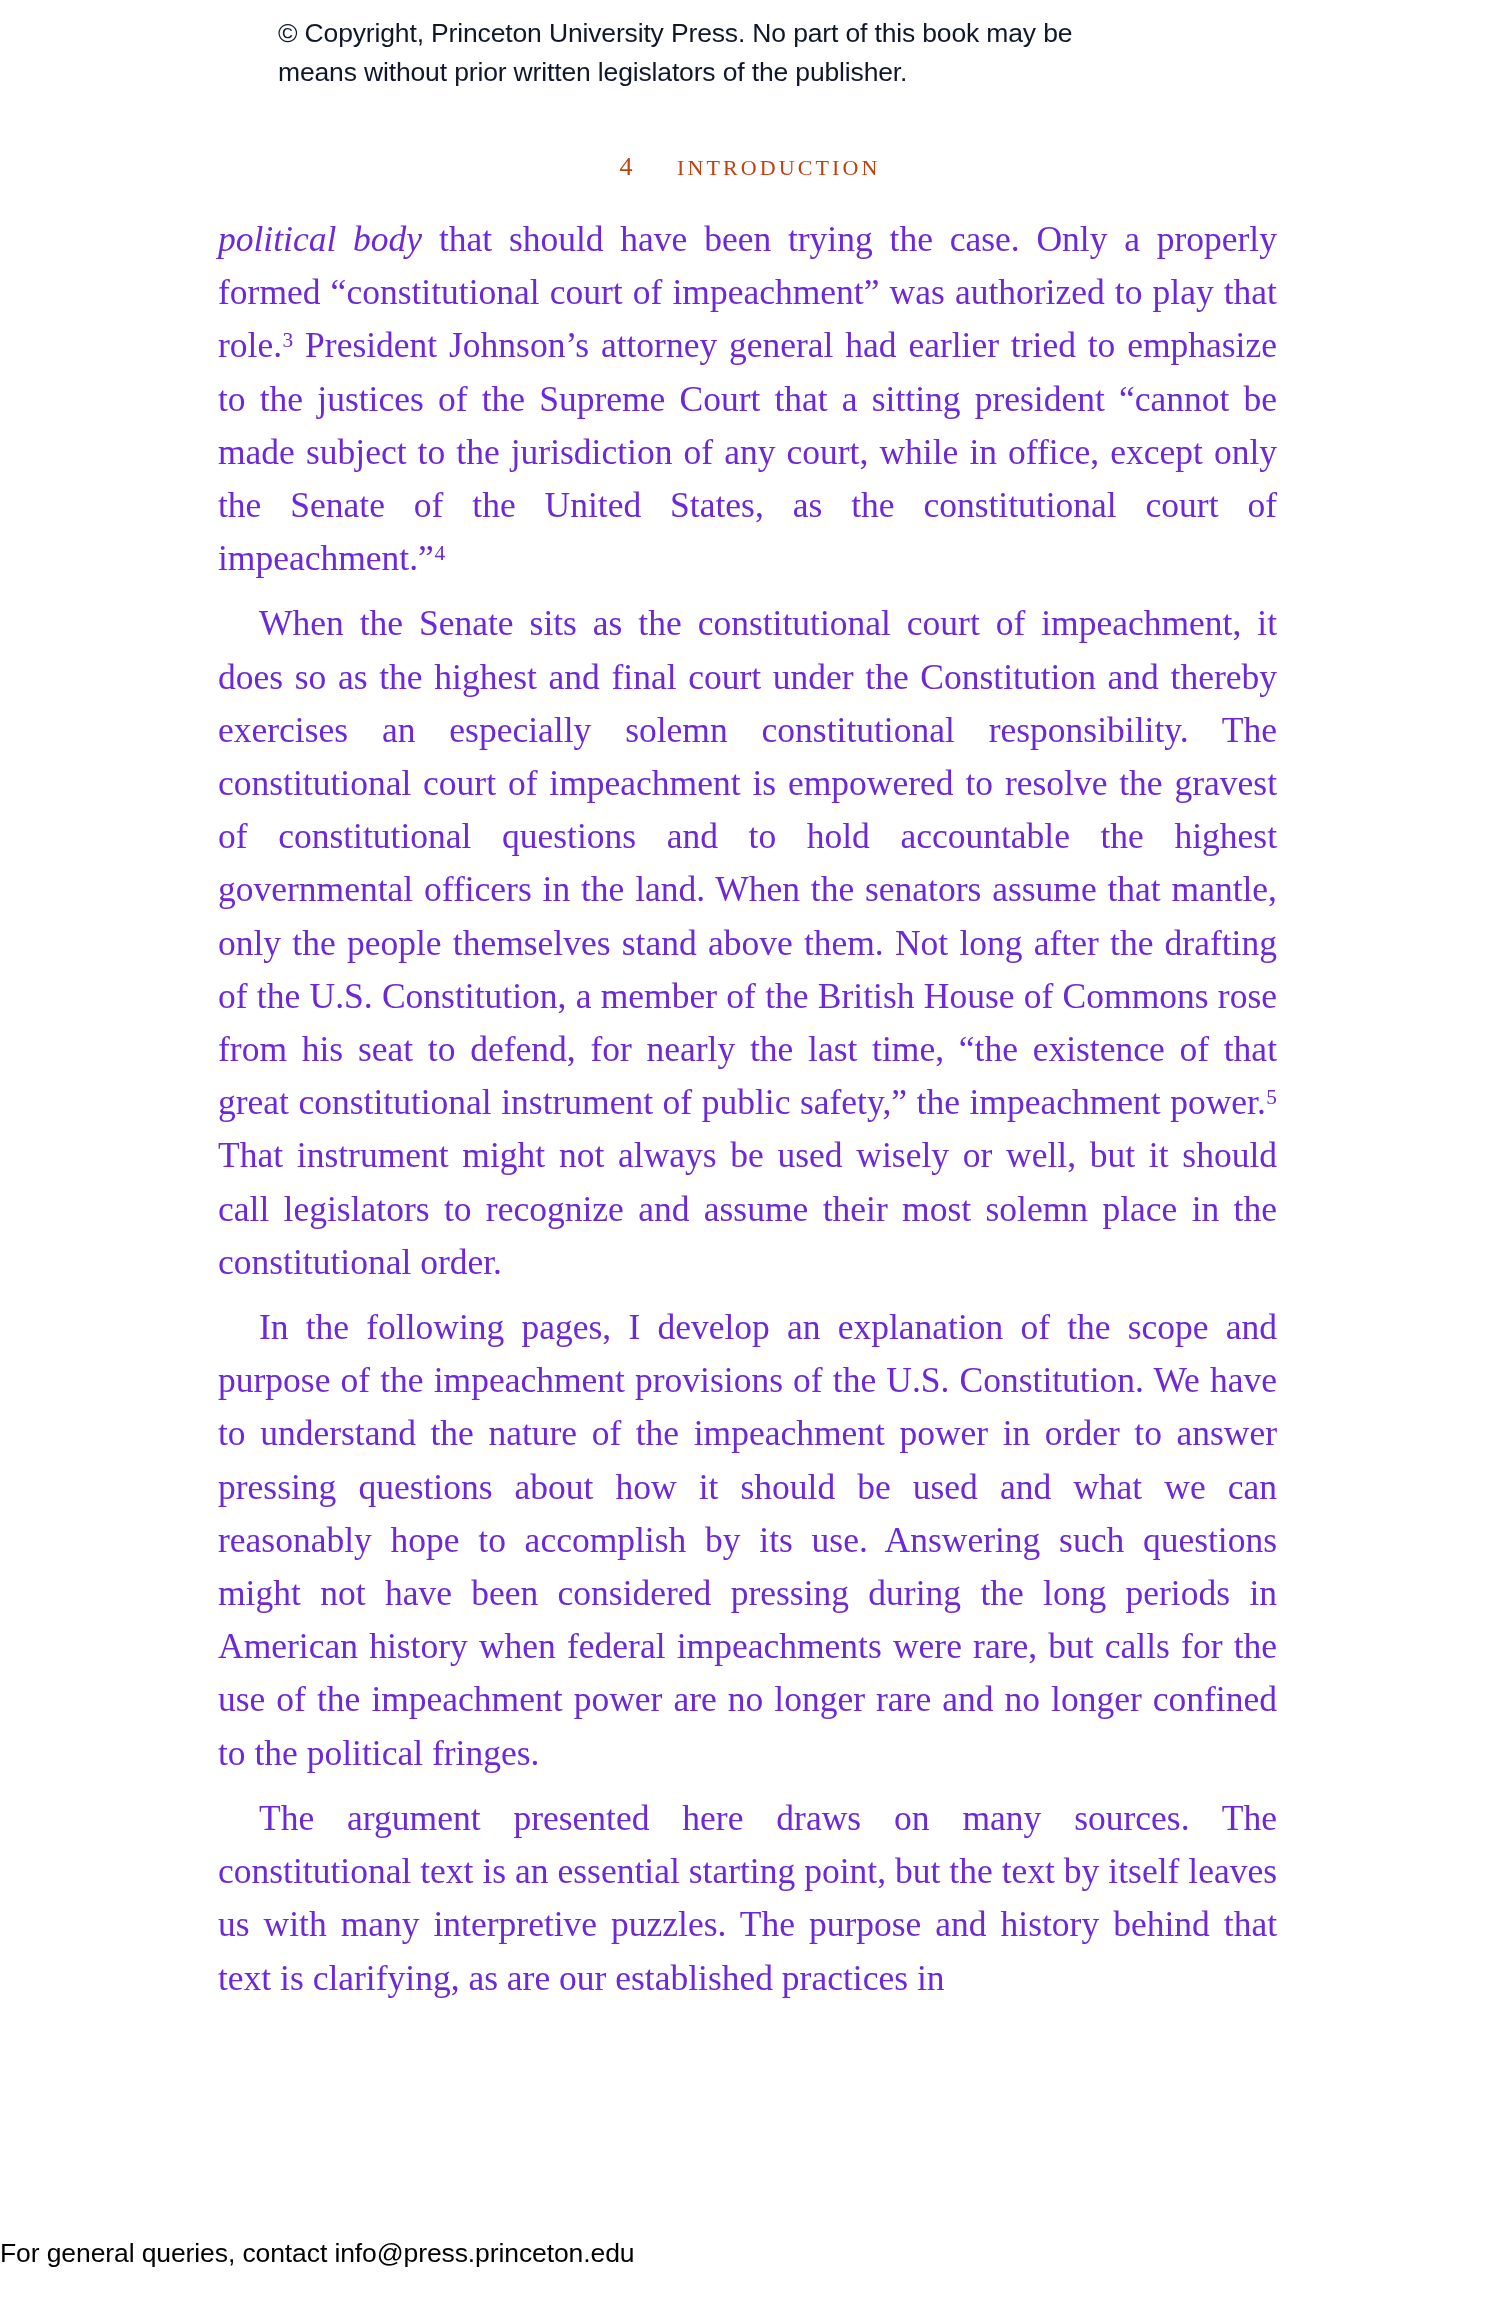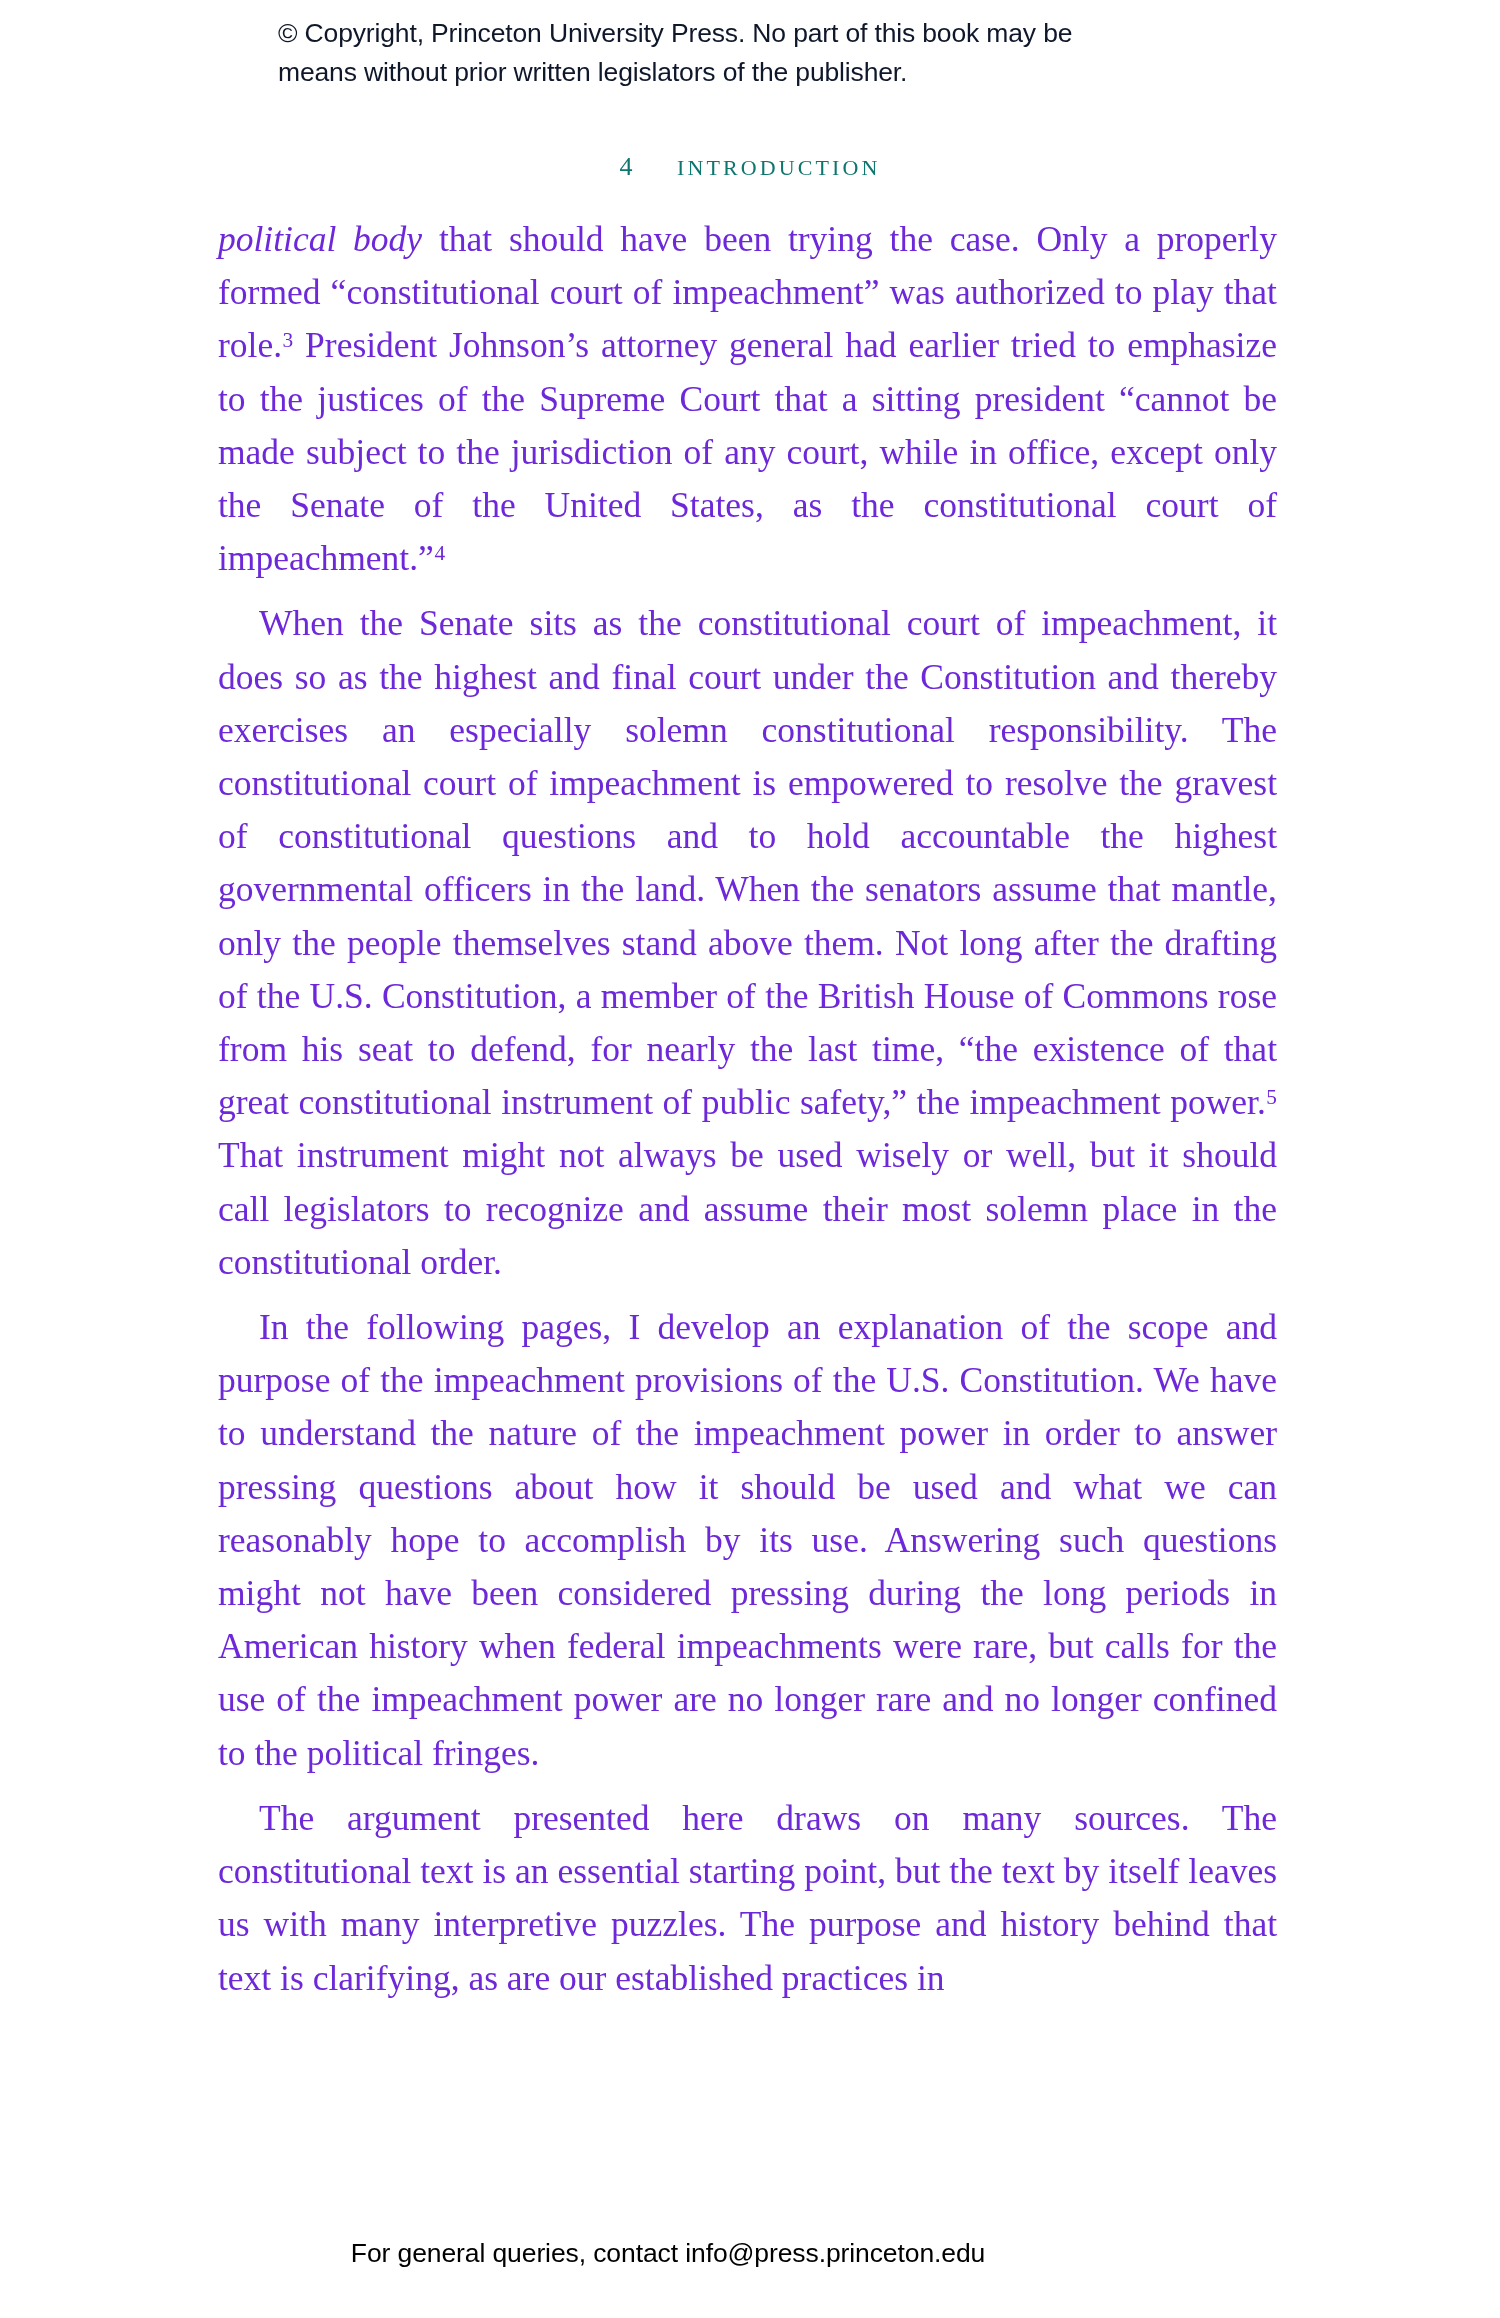--- a/index.html
+++ b/index.html
@@ -33,21 +33,21 @@
 
   
   .running-head {
     position: absolute;
     left: 0;
     top: 152px;
     width: 1500px;
     text-align: center;
     font-family: "Liberation Serif", "DejaVu Serif", serif;
     font-size: 25px;
-    color: #0f766e;
+    color: #c2410c;
   }
   .running-head .folio {
     font-family: "Liberation Serif", "DejaVu Serif", serif;
     font-size: 26px;
     letter-spacing: 0;
   }
   .running-head .head-gap { display: inline-block; width: 32px; }
   .running-head .head-title {
     font-size: 22px;
     letter-spacing: 3.1px;
@@ -84,21 +84,21 @@
     line-height: 0;
     margin-left: 0.5px;
   }
 
   
   .page-footer {
     position: absolute;
     left: 0;
     top: 2238px;
     width: 1336px;
-    text-align: center;
+    text-align: left;
     font-family: "Liberation Sans", sans-serif;
     font-size: 26.5px;
     color: #000000;
     letter-spacing: -0.1px;
   }
 </style>
 </head>
 <body>
 
 <div class="page">

